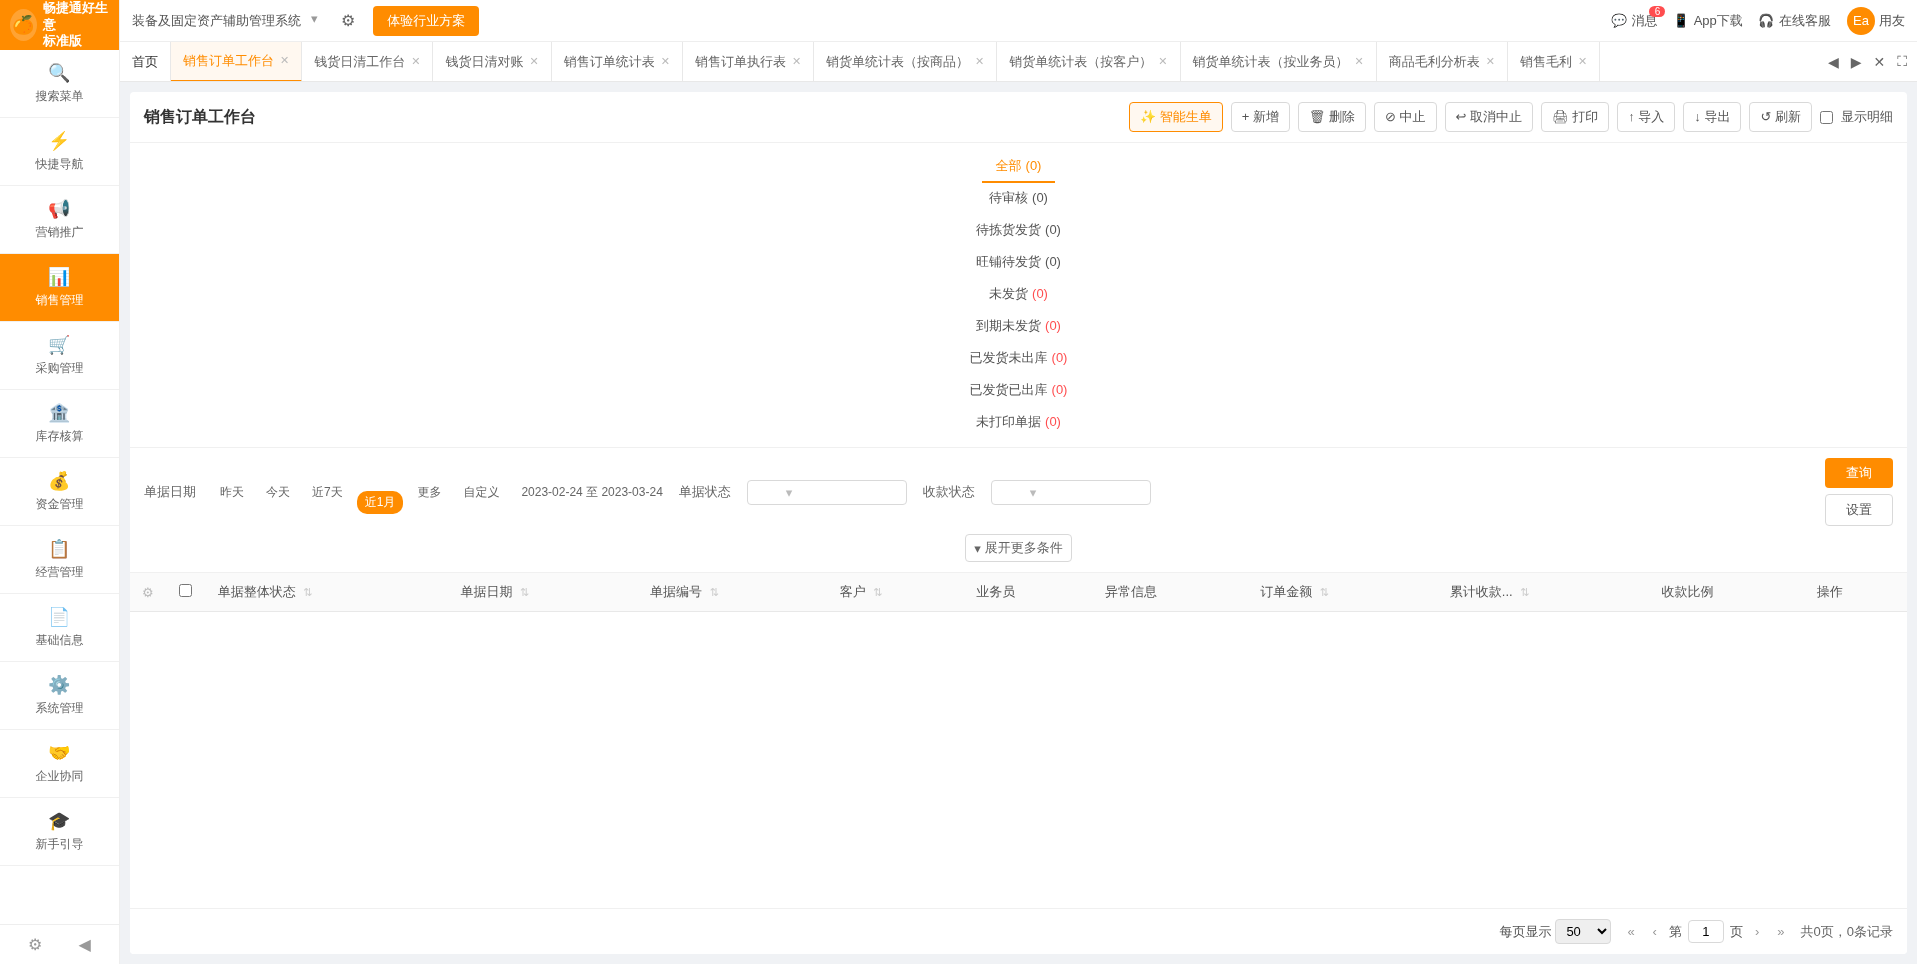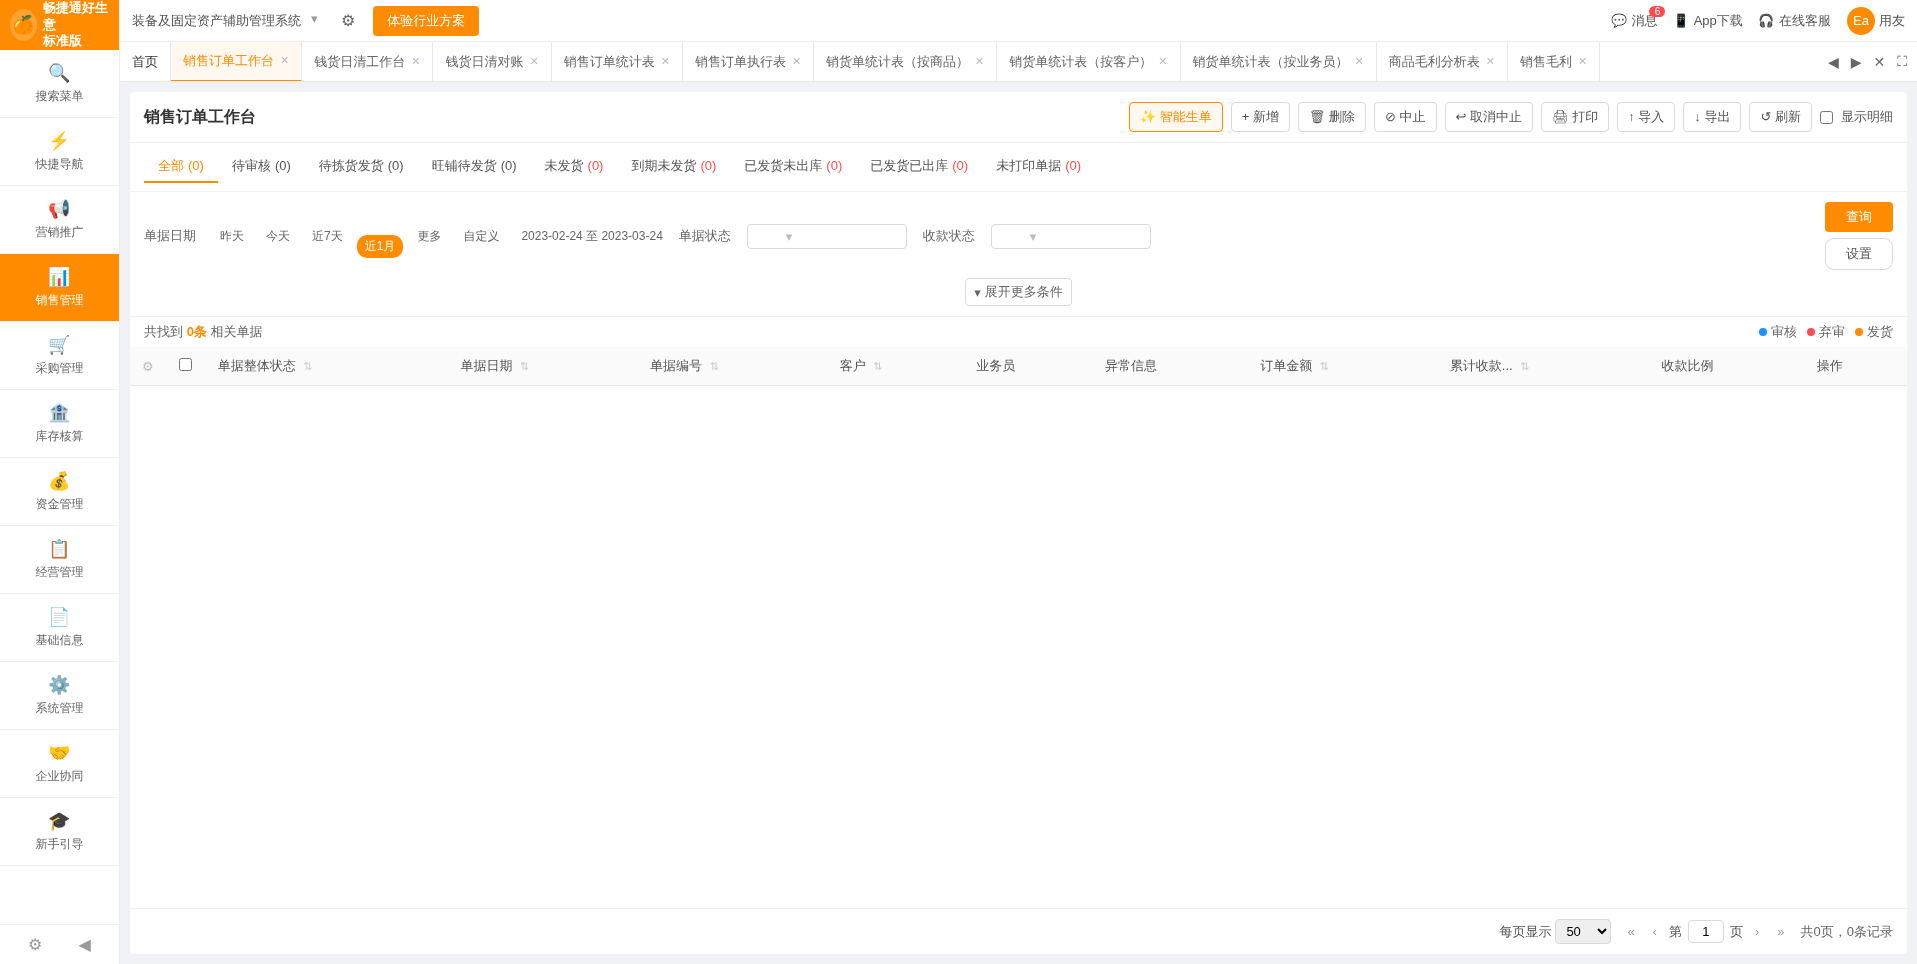--- a/index.html
+++ b/index.html
@@ -48,38 +48,38 @@
     .work-area { background: #fff; border-radius: 4px; flex: 1; display: flex; flex-direction: column; overflow: hidden; }
 
     
     .work-toolbar { padding: 10px 14px; display: flex; align-items: center; gap: 8px; border-bottom: 1px solid #f0f0f0; }
     .work-title { font-size: 16px; font-weight: bold; color: #333; flex: 1; }
     .toolbar-btn { display: flex; align-items: center; gap: 4px; padding: 5px 10px; border: 1px solid #d9d9d9; border-radius: 4px; cursor: pointer; background: #fff; color: #555; font-size: 13px; }
     .toolbar-btn.ai { background: #fff8f0; border-color: #ff8c00; color: #ff8c00; font-weight: 500; }
     .toolbar-checkbox { display: flex; align-items: center; gap: 8px; cursor: pointer; color: #555; }
 
     
-    .sub-tabs { padding: 8px 14px; border-bottom: 1px solid #f0f0f0; display: flex; align-items: center; gap: 0; }
+    .sub-tabs { padding: 8px 14px; border-bottom: 1px solid #f0f0f0; display: flex; align-items: center; gap: 0; flex-direction: column; }
     .sub-tab { padding: 6px 14px; cursor: pointer; color: #555; border-bottom: 2px solid transparent; font-size: 13px; }
     .sub-tab.active { color: #ff8c00; border-bottom: 2px solid #ff8c00; }
     .sub-tab .count-badge { margin-left: 4px; color: inherit; }
 
     
     .filter-area { padding: 10px 14px; border-bottom: 1px solid #f0f0f0; display: flex; flex-direction: column; gap: 8px; }
     .filter-row { display: flex; align-items: center; gap: 16px; }
     .filter-label { color: #666; white-space: nowrap; }
     .filter-dates { display: flex; align-items: center; gap: 6px; }
     .filter-date-btn { padding: 3px 8px; border-radius: 4px; cursor: pointer; color: #666; font-size: 12px; }
     .filter-date-btn.active { background: #ff8c00; color: #fff; border-radius: 10px; margin-top: 20px; }
     .filter-date-range { color: #666; font-size: 12px; margin-left: 8px; }
     .filter-select { border: 1px solid #d9d9d9; border-radius: 4px; padding: 4px 8px; color: #555; background: #fff; cursor: pointer; display: flex; align-items: center; gap: 30px; min-width: 160px; }
     .filter-select-arrow { color: #bbb; }
     .expand-btn { display: flex; align-items: center; gap: 4px; color: #666; cursor: pointer; font-size: 13px; padding: 4px 8px; border: 1px solid #d9d9d9; border-radius: 4px; width: fit-content; margin: 0 auto; }
     .query-btn { background: #ff8c00; color: #fff; border: none; padding: 6px 20px; border-radius: 4px; cursor: pointer; font-size: 13px; }
-    .settings-btn { background: #fff; color: #555; border: 1px solid #d9d9d9; padding: 6px 20px; border-radius: 9px; cursor: pointer; font-size: 13px; }
+    .settings-btn { background: #fff; color: #555; border: 1px solid #d9d9d9; padding: 6px 20px; border-radius: 4px; cursor: pointer; font-size: 13px; }
     .filter-right { display: flex; flex-direction: column; gap: 6px; margin-left: auto; }
 
     
     .result-bar { padding: 6px 14px; display: flex; align-items: center; justify-content: space-between; }
     .result-count { color: #666; font-size: 13px; }
     .result-count .highlight { color: #ff8c00; font-weight: bold; }
     .result-actions { display: flex; align-items: center; gap: 10px; }
     .result-action-btn { display: flex; align-items: center; gap: 4px; color: #666; cursor: pointer; font-size: 13px; }
     .result-action-btn .dot { width: 8px; height: 8px; border-radius: 50%; display: inline-block; }
     .dot-blue { background: #1890ff; }
@@ -320,41 +320,20 @@
           </div>
         </div>
         <div style="display:flex;justify-content:center;">
           <div class="expand-btn">
             <span>▾</span>
             <span>展开更多条件</span>
           </div>
         </div>
       </div>
 
-      <div class="result-bar">
-        <div class="result-count">
-          <span>共找到</span>
-          <span class="highlight">0条</span>
-          <span>相关单据</span>
-        </div>
-        <div class="result-actions">
-          <div class="result-action-btn">
-            <span class="dot dot-blue"></span>
-            <span>审核</span>
-          </div>
-          <div class="result-action-btn">
-            <span class="dot dot-red"></span>
-            <span>弃审</span>
-          </div>
-          <div class="result-action-btn">
-            <span class="dot dot-orange"></span>
-            <span>发货</span>
-          </div>
-        </div>
-      </div>
 
       <div class="data-table">
         <table>
           <thead>
             <tr>
               <th class="table-settings-col">⚙</th>
               <th class="table-checkbox-col">
                 <input type="checkbox" style="">
               </th>
               <th>单据整体状态 <span class="sort-icon">⇅</span></th>

